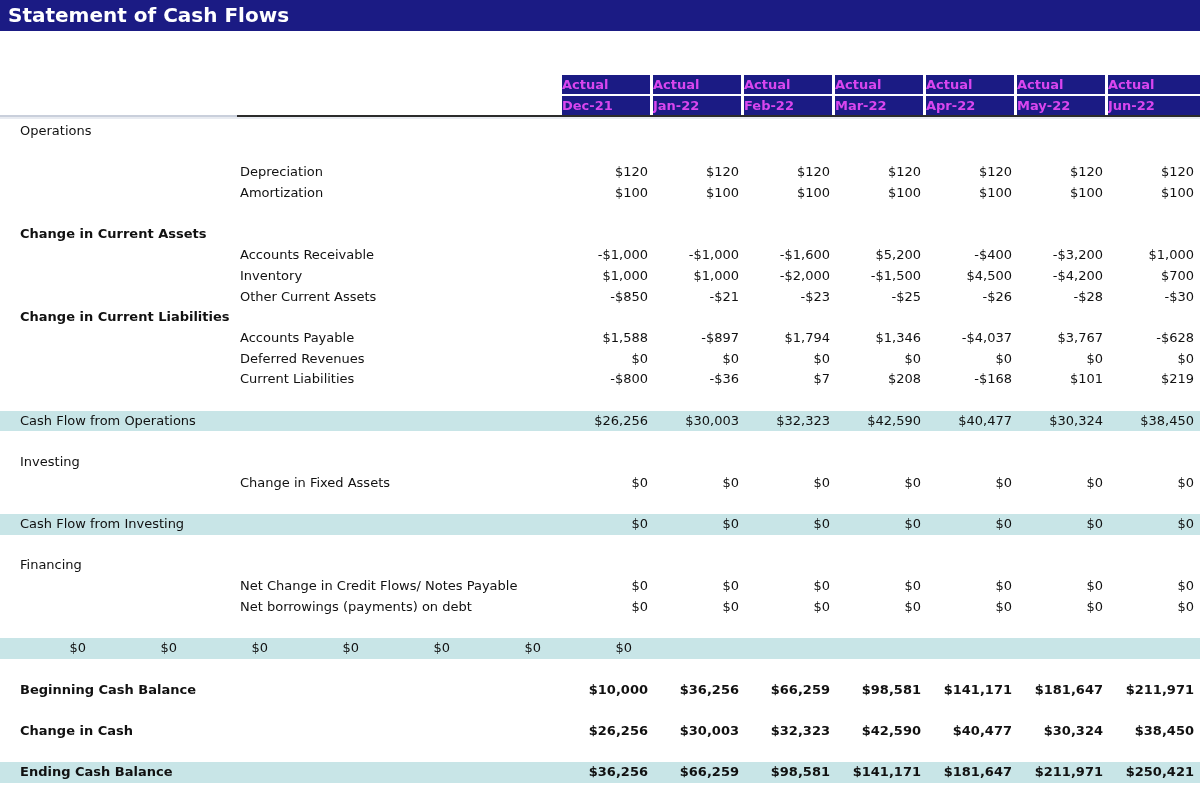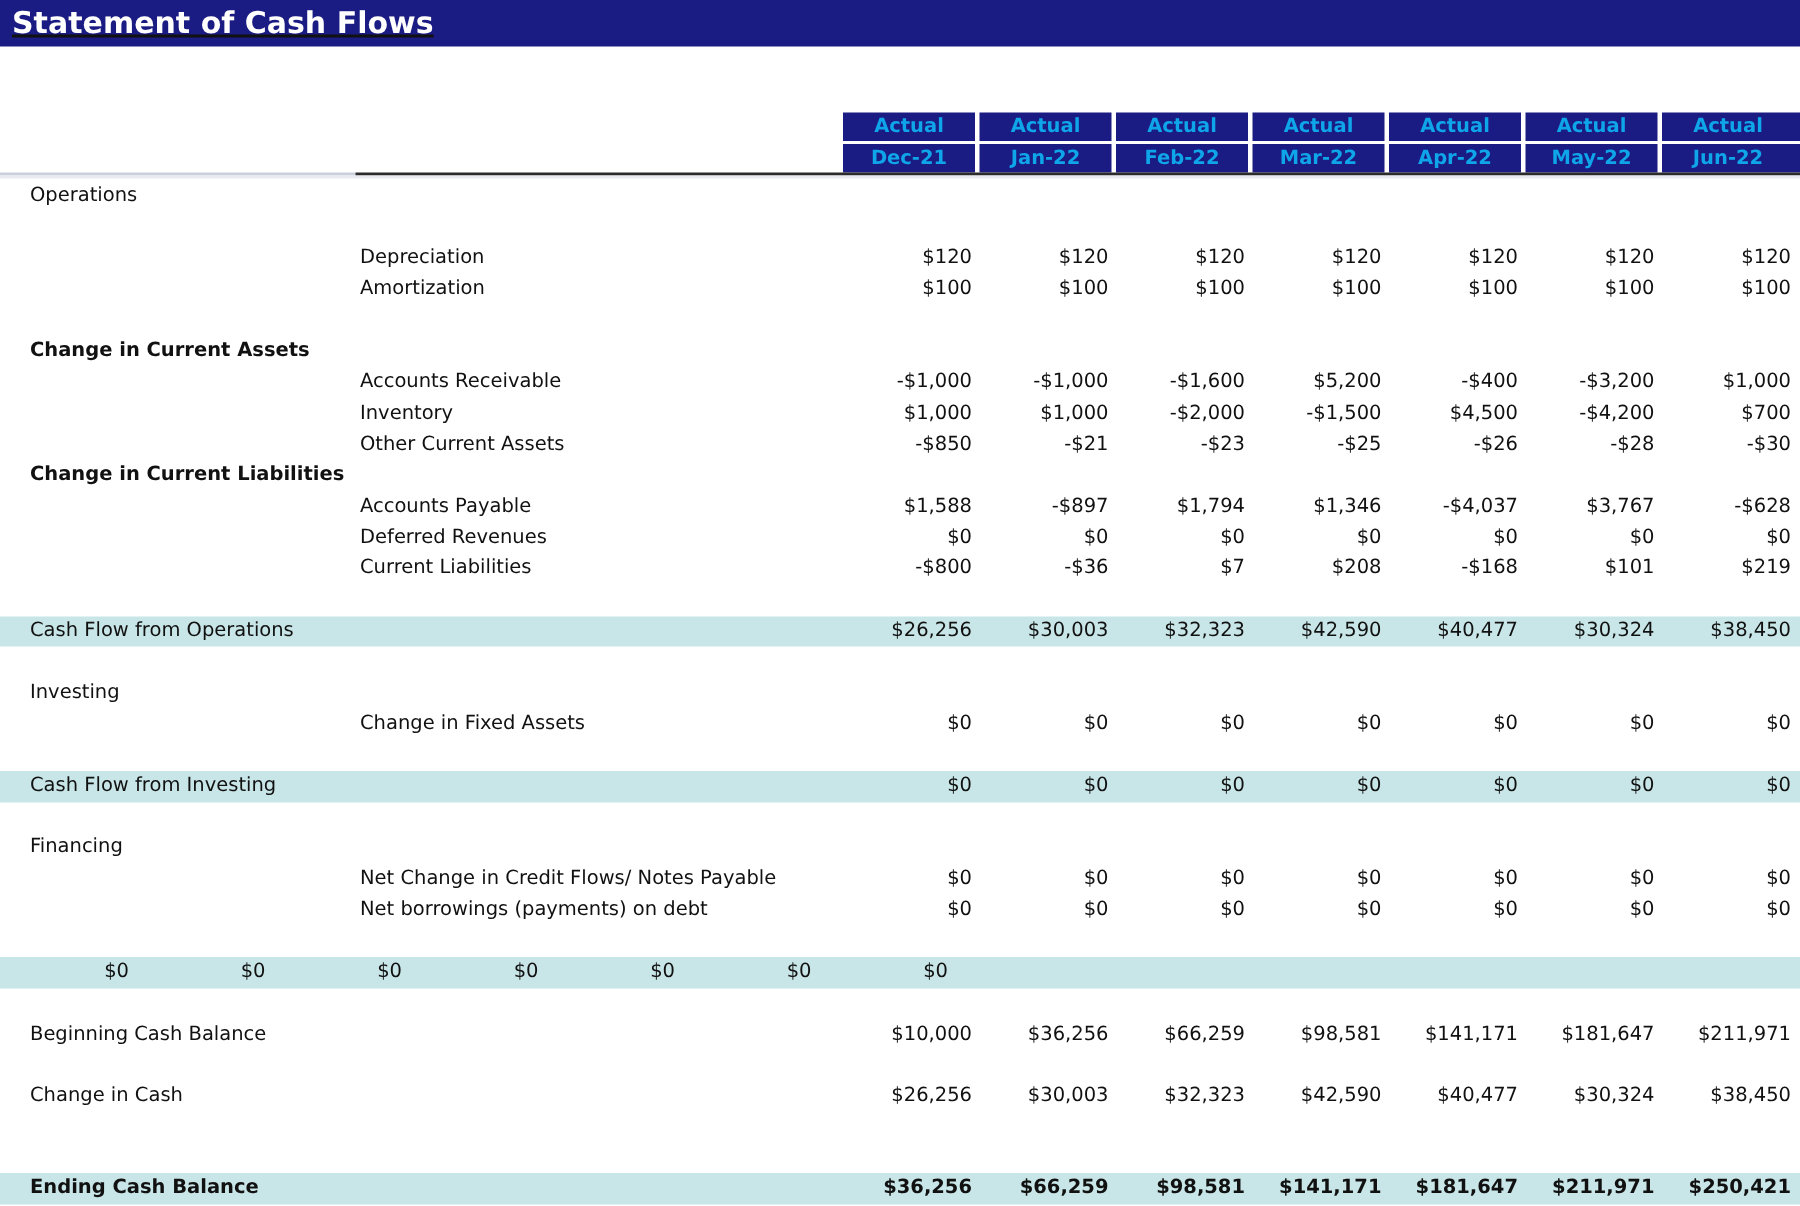--- a/index.html
+++ b/index.html
@@ -11,54 +11,54 @@
     --line-faint:#e8ebf1;
   }
   html,body{margin:0;padding:0;background:#ffffff;}
   .screen{
     position:relative;width:1200px;height:804px;background:#ffffff;
     font-family:"DejaVu Sans","Liberation Sans",sans-serif;color:var(--text);
     overflow:hidden;
   }
   .title-bar{
     position:absolute;left:0;top:0;width:1200px;height:31px;
-    background:var(--navy);box-sizing:border-box;text-decoration:underline;
+    background:var(--navy);box-sizing:border-box;
   }
   .title-bar .title-text{
     color:#ffffff;font-weight:bold;font-size:20px;line-height:31px;
     padding-left:8px;display:block;white-space:nowrap;
   }
   .col-headers{position:absolute;left:562px;top:75px;display:flex;}
   .col{width:91px;flex:none;}
   .hcell{
-    width:88px;height:19px;background:var(--navy);color:#0ea5e9;
-    font-weight:bold;font-size:13px;line-height:19px;text-align:center;
+    width:88px;height:19px;background:var(--navy);color:#d946ef;
+    font-weight:bold;font-size:13px;line-height:19px;text-align:left;
     white-space:nowrap;overflow:hidden;
   }
   .hgap{height:2px;}
   .hdr-sliver{position:absolute;left:1196px;top:75px;width:4px;}
   .hdr-sliver .hcell{width:4px;}
   .hdr-line-dark{position:absolute;left:237px;top:115px;width:963px;height:2px;background:var(--line-dark);}
   .hdr-line-light{position:absolute;left:0;top:115px;width:237px;height:2px;background:var(--line-light);}
   .hdr-line-faint{position:absolute;left:0;top:117px;width:1200px;height:2px;background:var(--line-faint);}
   .table-body{position:absolute;left:0;top:121px;width:1200px;}
   .row{display:flex;height:20.7px;line-height:20.7px;font-size:13px;}
   .row .label{
     width:562px;flex:none;box-sizing:border-box;padding-left:20px;
     white-space:nowrap;overflow:hidden;
   }
   .row.item .label{padding-left:240px;}
   .row .val{
     width:91px;flex:none;box-sizing:border-box;padding-right:5px;
     text-align:right;white-space:nowrap;
   }
   .row.total{background:var(--teal);align-items:flex-end;}
-  .row.grand{background:var(--teal);margin-top:20px;}
+  .row.grand{background:var(--teal);}
   .row.grand .label,.row.grand .val{font-weight:bold;}
-  .row.summary .label,.row.summary .val{font-weight:normal;}
+  .row.summary .label,.row.summary .val{font-weight:bold;}
   .row.subsection .label{font-weight:bold;}
 </style>
 </head>
 <body>
 
 <div class="screen">
   <div class="title-bar">
     <span class="title-text">Statement of Cash Flows</span>
   </div>
 

